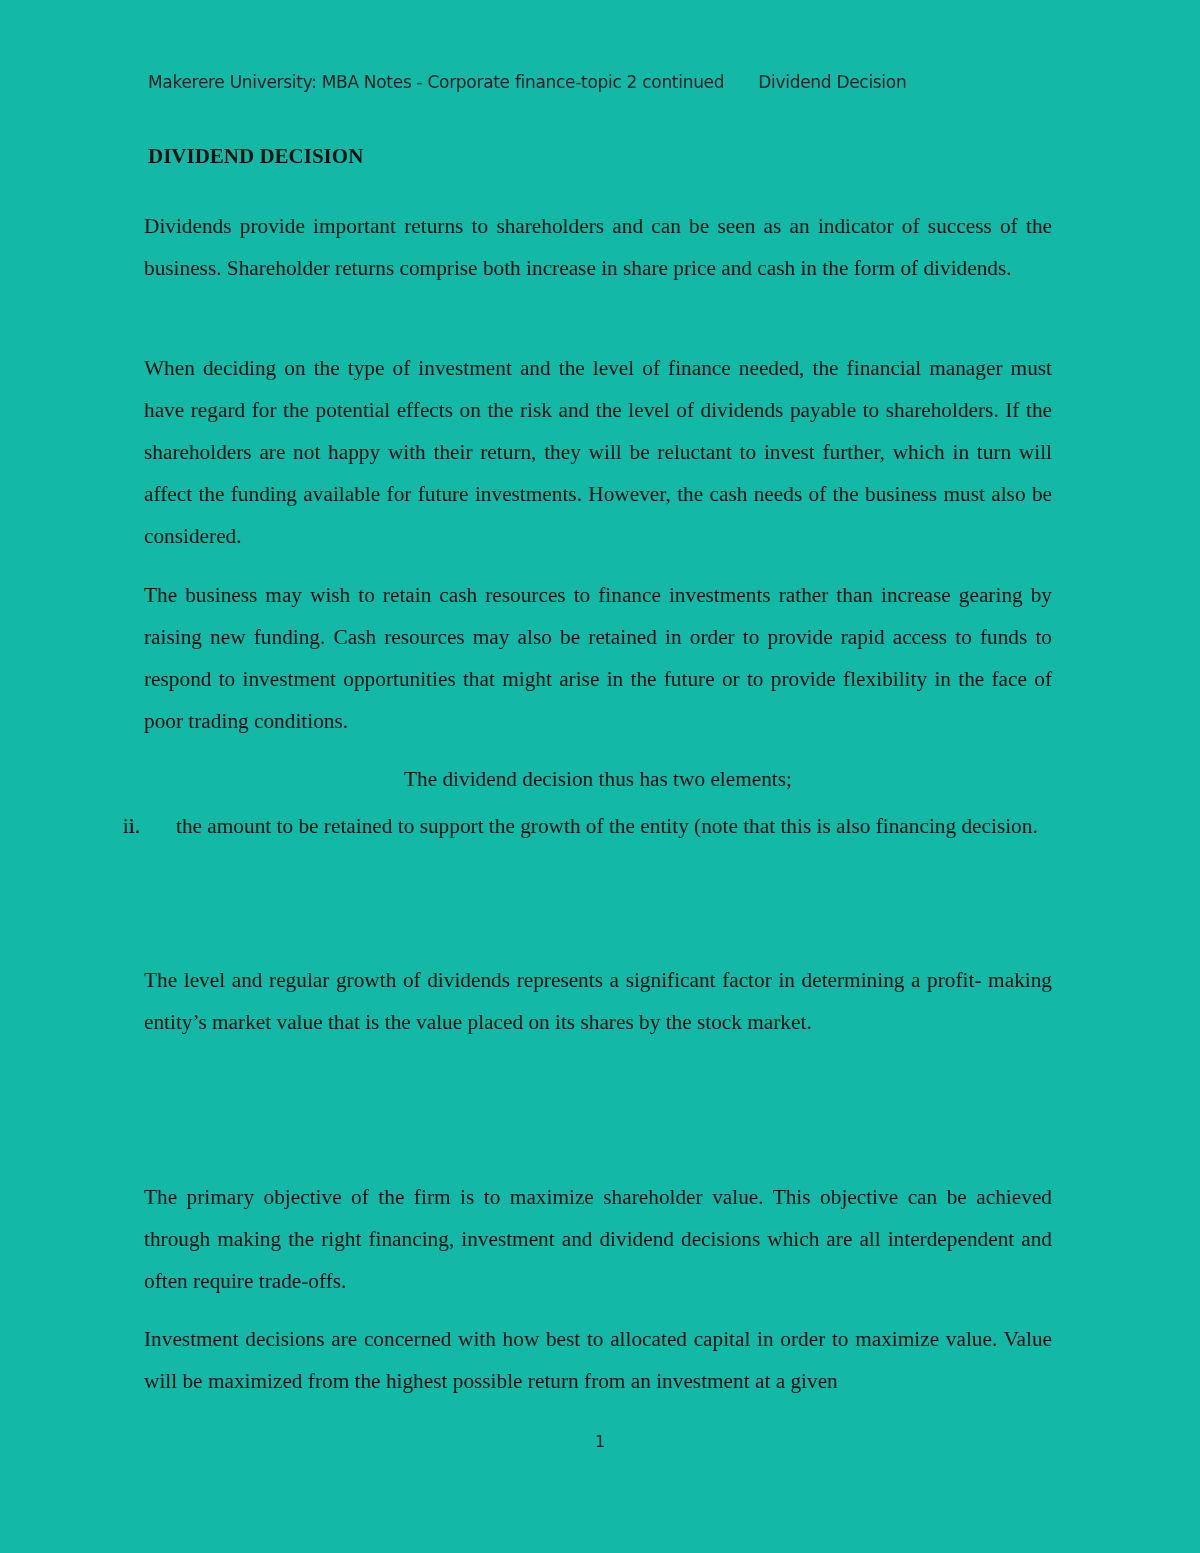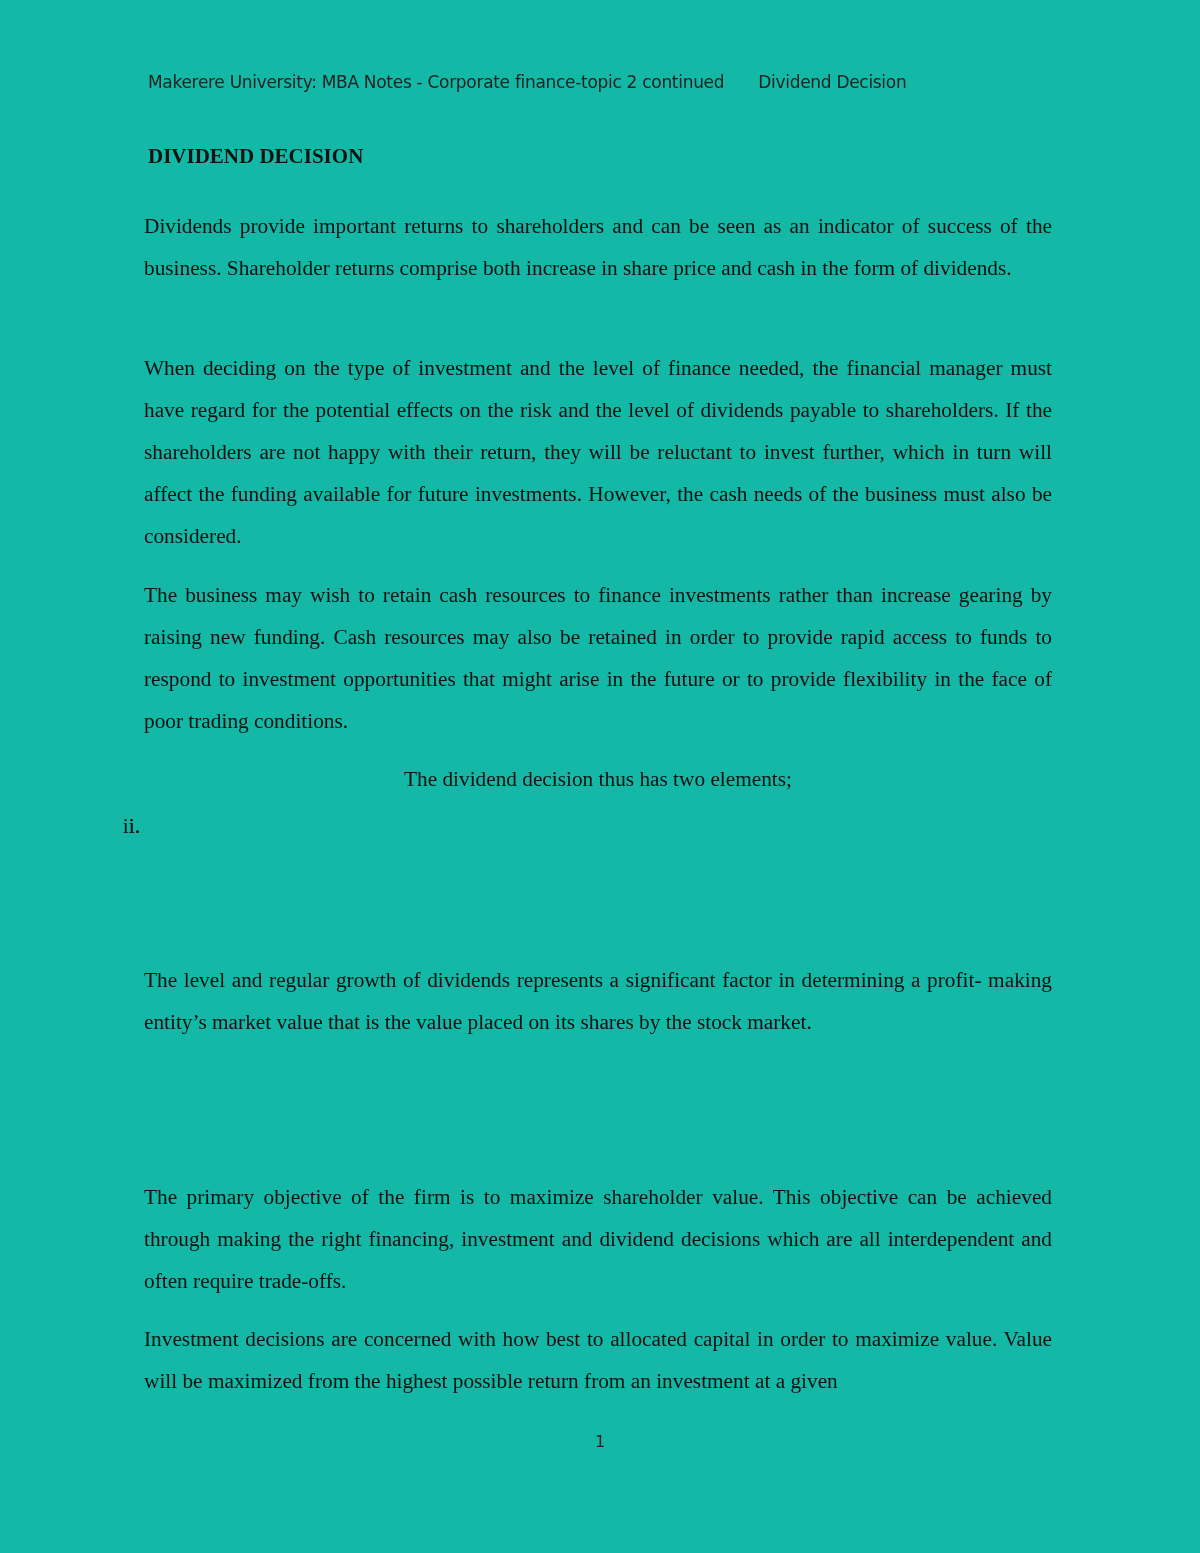--- a/index.html
+++ b/index.html
@@ -32,20 +32,21 @@
   <p class="para body-text" style="top:335px;">When deciding on the type of investment and the level of finance needed, the financial manager must have regard for the potential effects on the risk and the level of dividends payable to shareholders. If the shareholders are not happy with their return, they will be reluctant to invest further, which in turn will affect the funding available for future investments. However, the cash needs of the business must also be considered.</p>
   <p class="para body-text" style="top:562px;">The business may wish to retain cash resources to finance investments rather than increase gearing by raising new funding. Cash resources may also be retained in order to provide rapid access to funds to respond to investment opportunities that might arise in the future or to provide flexibility in the face of poor trading conditions.</p>
   <p class="para body-text left" style="top:746px;">The dividend decision thus has two elements;</p>
 
   <ul class="list body-text" style="top:805px;">
     <li>
       <span class="marker">i.</span>
     </li>
     <li>
       <span class="marker">ii.</span>
+      <span>the amount to be retained to support the growth of the entity (note that this is also financing decision.</span>
     </li>
   </ul>
 
   <p class="para body-text" style="top:947px;">The level and regular growth of dividends represents a significant factor in determining a profit- making entity’s market value that is the value placed on its shares by the stock market.</p>
 
 
   <p class="para body-text" style="top:1306px;">Investment decisions are concerned with how best to allocated capital in order to maximize value. Value will be maximized from the highest possible return from an investment at a given</p>
   <p class="para body-text" style="top:1164px;">The primary objective of the firm is to maximize shareholder value. This objective can be achieved through making the right financing, investment and dividend decisions which are all interdependent and often require trade-offs.</p>
 
   <div class="page-num">1</div>

